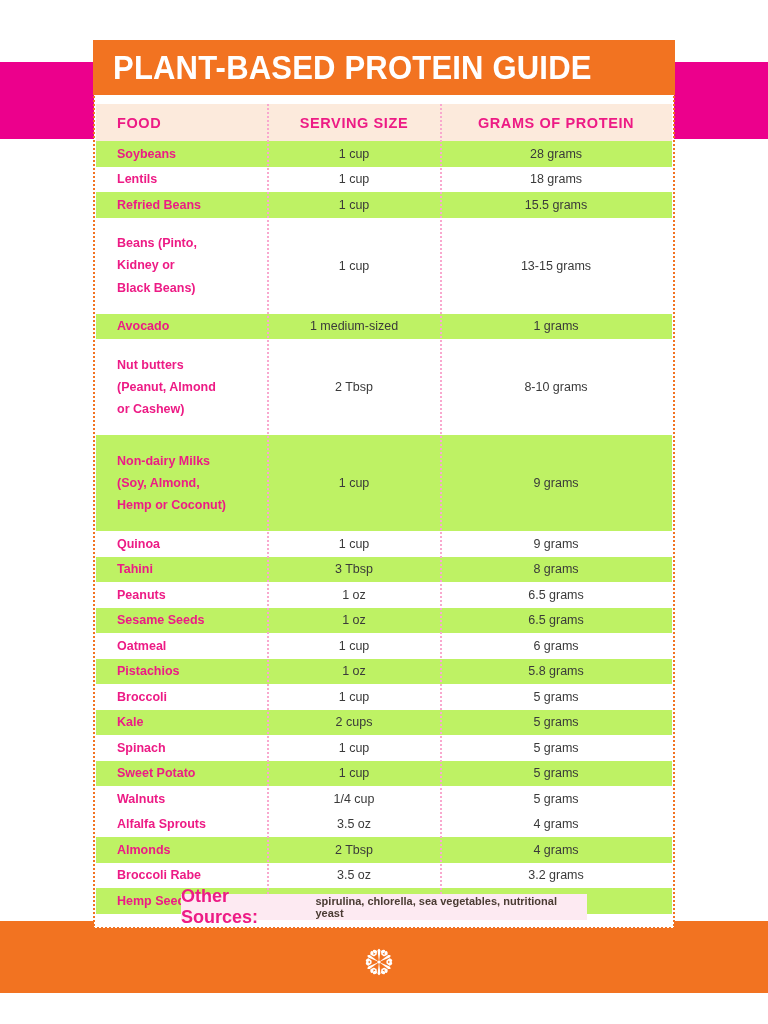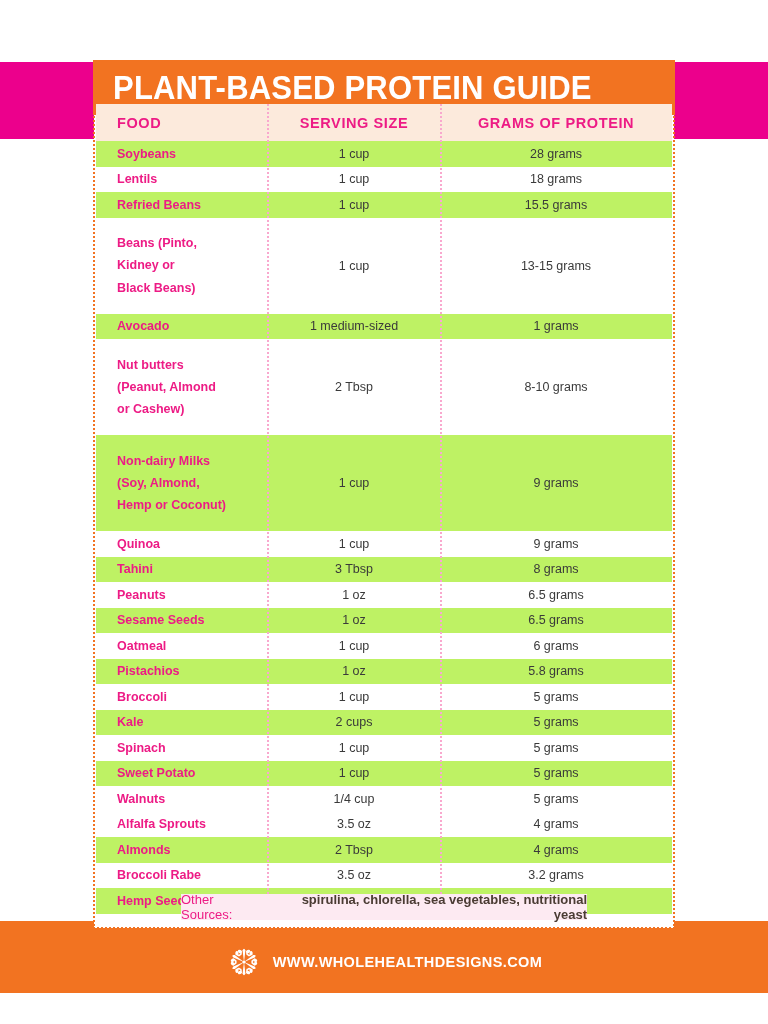--- a/index.html
+++ b/index.html
@@ -57,21 +57,21 @@
     border: 2px dotted #F27321;
     border-top: none;
     box-sizing: border-box;
     background: transparent;
   }
 
   
   .title-banner {
     position: absolute;
     left: 93px;
-    top: 60px;
+    top: 40px;
     width: 582px;
     height: 55px;
     background: #F27321;
     display: flex;
     align-items: center;
     box-sizing: border-box;
     padding-left: 20px;
   }
   .title-banner h1 {
     margin: 0;
@@ -159,31 +159,30 @@
     width: 406px;
     height: 26px;
     background: #FDEAF2;
     display: flex;
     align-items: center;
     justify-content: center;
     box-sizing: border-box;
   }
   .other-sources .os-label {
     color: #ED1B85;
-    font-weight: normal;
-    font-size: 13px;
+    font-weight: bold;
+    font-size: 18px;
     font-family: "Liberation Sans Narrow", "Liberation Sans", sans-serif;
     margin-right: 5px;
   }
   .other-sources .os-text {
     color: #4a3b33;
     font-weight: bold;
-    font-size: 13px;
-    font-family: "Liberation Sans Narrow", "Liberation Sans", sans-serif;
-    text-align: right;
+    font-size: 11px;
+    font-family: "Liberation Sans Narrow", "Liberation Sans", sans-serif;
   }
 
   
   .footer-content {
     position: absolute;
     left: 0;
     right: 0;
     top: 940px;
     height: 44px;
     display: flex;
@@ -365,14 +364,13 @@
         <path d="M55.5 19.5 q7 -6 10.5 -2.5 q3.5 3.5 -1.5 7 q-2.5 1.8 -5.5 1.5 q3.2 1 3.2 3.6 q0 2.6 -2.6 2.6 q-2.4 0 -3.2 -3 z"></path>
       </g>
       <use href="#petal-group" transform="rotate(60 50 50)"></use>
       <use href="#petal-group" transform="rotate(120 50 50)"></use>
       <use href="#petal-group" transform="rotate(180 50 50)"></use>
       <use href="#petal-group" transform="rotate(240 50 50)"></use>
       <use href="#petal-group" transform="rotate(300 50 50)"></use>
       <circle cx="50" cy="50" r="4.5"></circle>
     </g>
   </svg>
-  <span class="footer-url">WWW.WHOLEHEALTHDESIGNS.COM</span>
 </div>
 
 </body></html>

